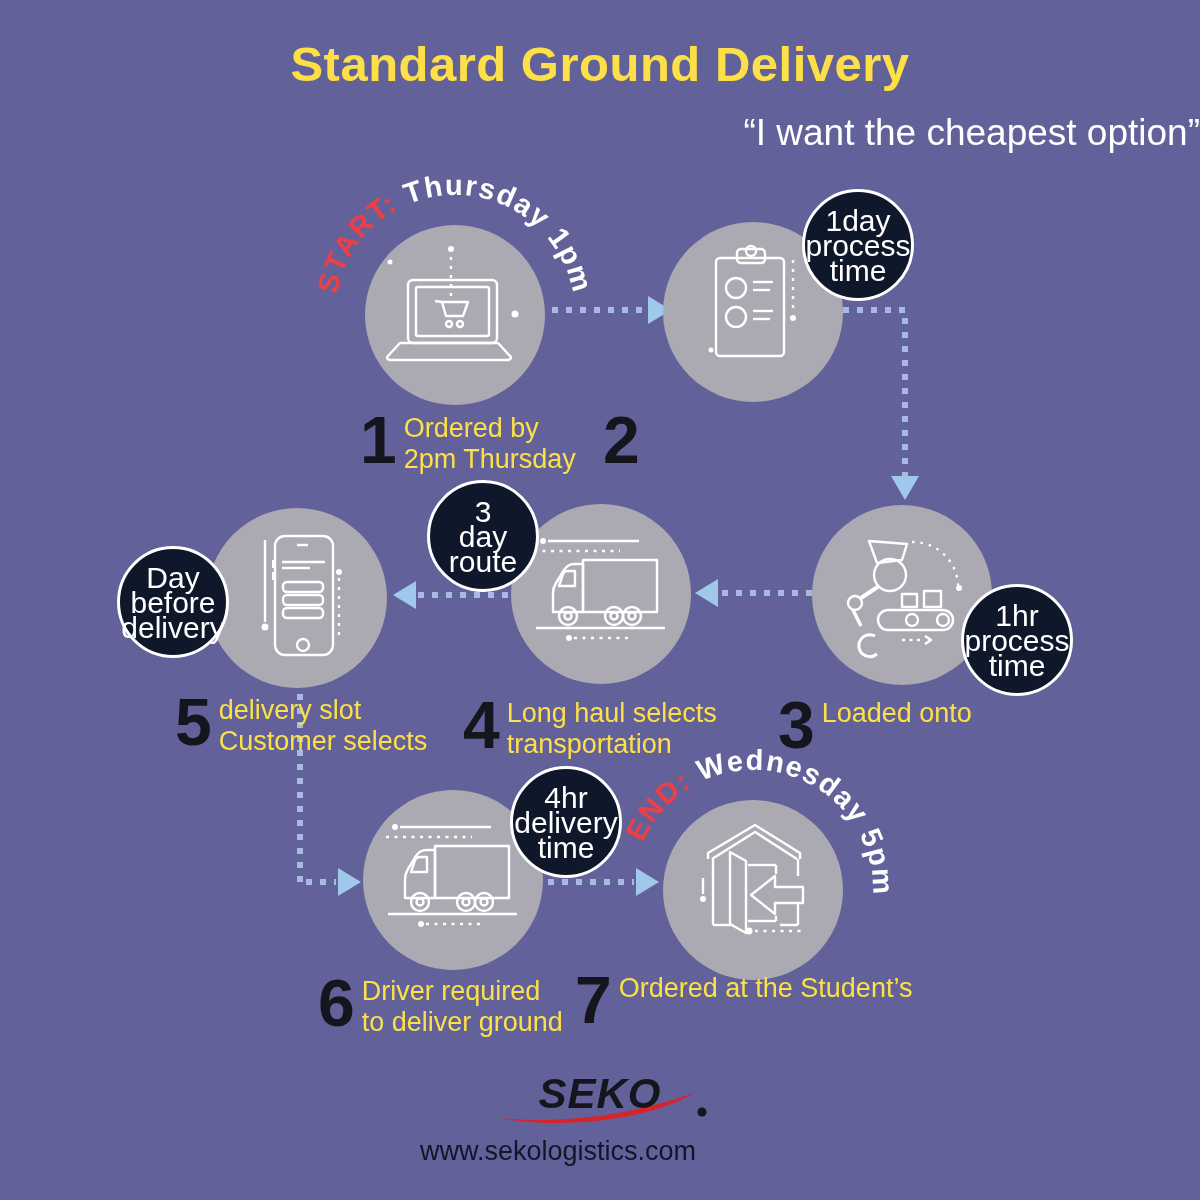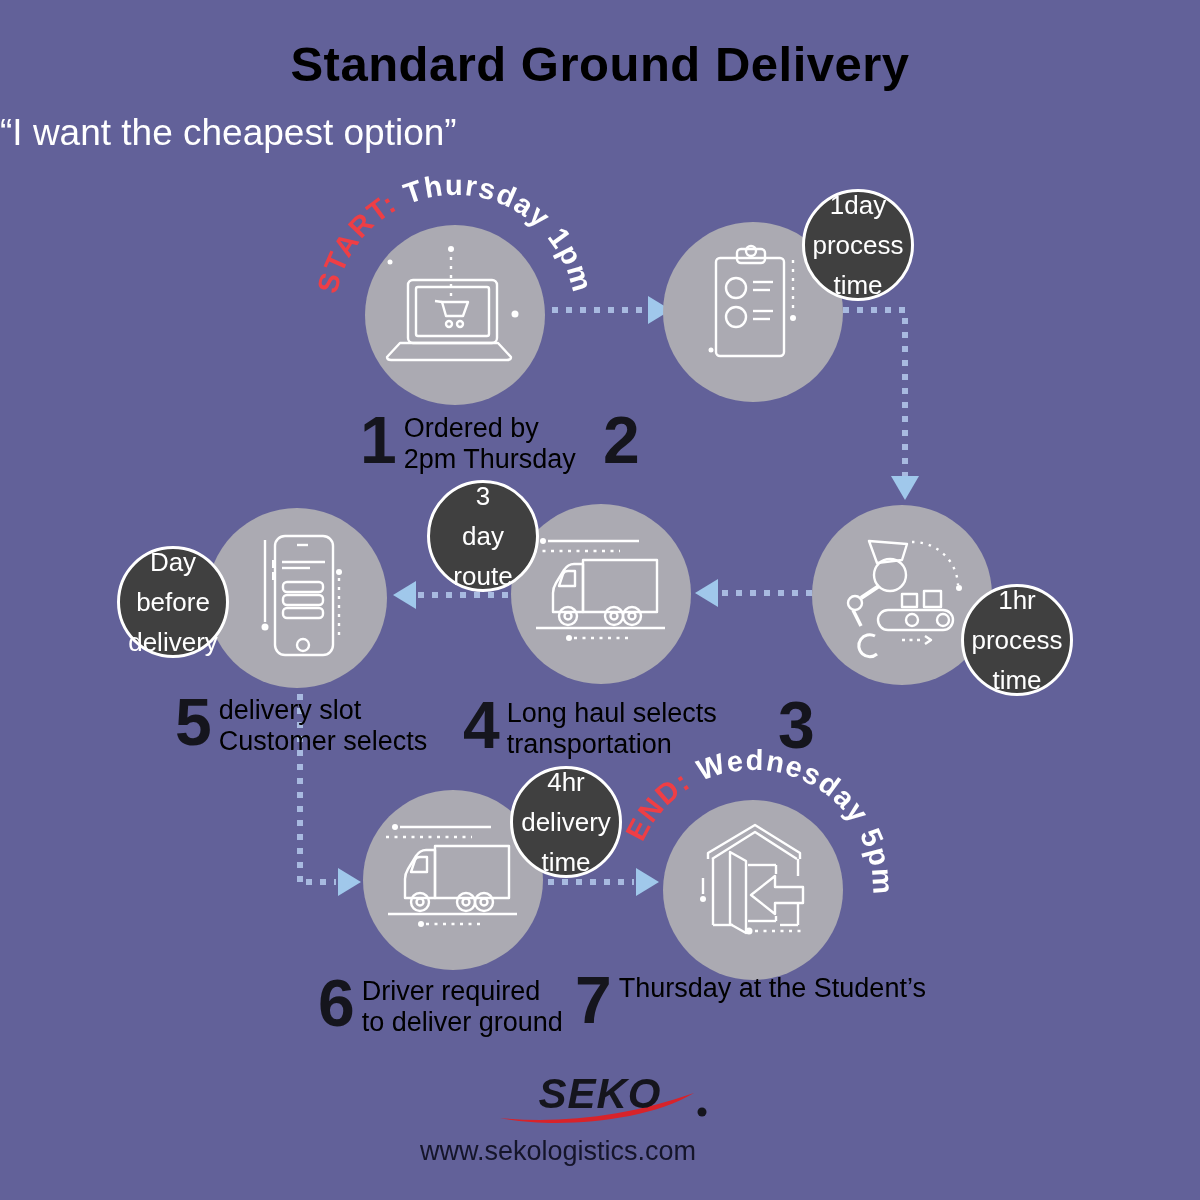--- a/index.html
+++ b/index.html
@@ -1,32 +1,32 @@
 <!DOCTYPE html>
 <html><head>
 <meta charset="utf-8">
 <style>
   html,body{margin:0;padding:0;background:#626199;}
   #canvas{position:relative;width:1200px;height:1200px;background:#626199;overflow:hidden;
           font-family:"Liberation Sans",sans-serif;}
   .abs{position:absolute;}
-  #title{left:0;top:36px;width:1200px;text-align:center;color:#000000;
+  #title{left:0;top:36px;width:1200px;text-align:center;color:#fde047;
          font-size:49px;font-weight:bold;letter-spacing:.5px;}
-  #subtitle{left:0;top:112px;width:1200px;text-align:left;color:#fff;
+  #subtitle{left:0;top:112px;width:1200px;text-align:right;color:#fff;
             font-size:37px;font-weight:400;}
   svg.layer{position:absolute;left:0;top:0;pointer-events:none;}
   .node{position:absolute;width:180px;height:180px;border-radius:50%;background:#ABAAB2;z-index:2;}
   .node svg{position:absolute;left:0;top:0;overflow:visible;}
   .icon-stroke{stroke:#fff;stroke-width:2.4;fill:none;stroke-linejoin:round;stroke-linecap:butt;}
-  .badge{position:absolute;width:112px;height:112px;border-radius:50%;background:#404040;
+  .badge{position:absolute;width:112px;height:112px;border-radius:50%;background:#0f172a;
          border:3px solid #fff;box-sizing:border-box;color:#fff;display:flex;flex-direction:column;
-         align-items:center;justify-content:center;text-align:center;font-size:26px;line-height:25px;z-index:4;gap:15px;}
+         align-items:center;justify-content:center;text-align:center;font-size:30px;line-height:25px;z-index:4;}
   .step-label{position:absolute;display:flex;align-items:flex-start;gap:9px;z-index:3;}
   .step-label .num{font-size:66px;line-height:56px;font-weight:bold;color:#15151D;letter-spacing:-2px;}
-  .step-label .txt{color:#000000;font-size:27px;line-height:31px;padding-top:1px;}
+  .step-label .txt{color:#fde047;font-size:27px;line-height:31px;padding-top:1px;}
   .step-label .txt span{display:block;white-space:nowrap;}
   .arc-text{font-size:29px;font-weight:bold;fill:#fff;letter-spacing:1.5px;}
   .arc-red{fill:#EF3E45;}
   #website{left:0;top:1136px;width:1116px;text-align:center;color:#15152A;font-size:27px;z-index:3;}
   #logo-svg{left:440px;top:1066px;z-index:3;}
 </style>
 </head>
 <body>
 
 <div id="canvas">
@@ -247,20 +247,21 @@
         <span>Ordered by</span>
         <span>2pm Thursday</span>
       </span>
   </div>
   <div class="step-label" style="left:603px;top:412px">
     <span class="num">2</span>
   </div>
   <div class="step-label" style="left:778px;top:697px">
     <span class="num">3</span>
     <span class="txt">
+        <span>Loaded onto</span>
       </span>
   </div>
   <div class="step-label" style="left:463px;top:697px">
     <span class="num">4</span>
     <span class="txt">
         <span>Long haul selects</span>
         <span>transportation</span>
       </span>
   </div>
   <div class="step-label" style="left:175px;top:694px">
@@ -273,21 +274,21 @@
   <div class="step-label" style="left:318px;top:975px">
     <span class="num">6</span>
     <span class="txt">
         <span>Driver required</span>
         <span>to deliver ground</span>
       </span>
   </div>
   <div class="step-label" style="left:575px;top:972px">
     <span class="num">7</span>
     <span class="txt">
-        <span>Thursday at the Student’s</span>
+        <span>Ordered at the Student’s</span>
       </span>
   </div>
 
   <svg class="layer" width="1200" height="1200" viewBox="0 0 1200 1200" style="z-index:5" xmlns="http://www.w3.org/2000/svg" xmlns:xlink="http://www.w3.org/1999/xlink">
     <defs>
       <path id="arc-start" d="M336.8,294.2 A120,120 0 0 1 573.2,294.2"></path>
       <path id="arc-end" d="M641.7,845 A120,120 0 0 1 872.7,898.4"></path>
     </defs>
     <text class="arc-text">
       <textPath xlink:href="#arc-start" href="#arc-start" startOffset="50%" text-anchor="middle"><tspan class="arc-red">START:</tspan><tspan> Thursday 1pm</tspan></textPath>

